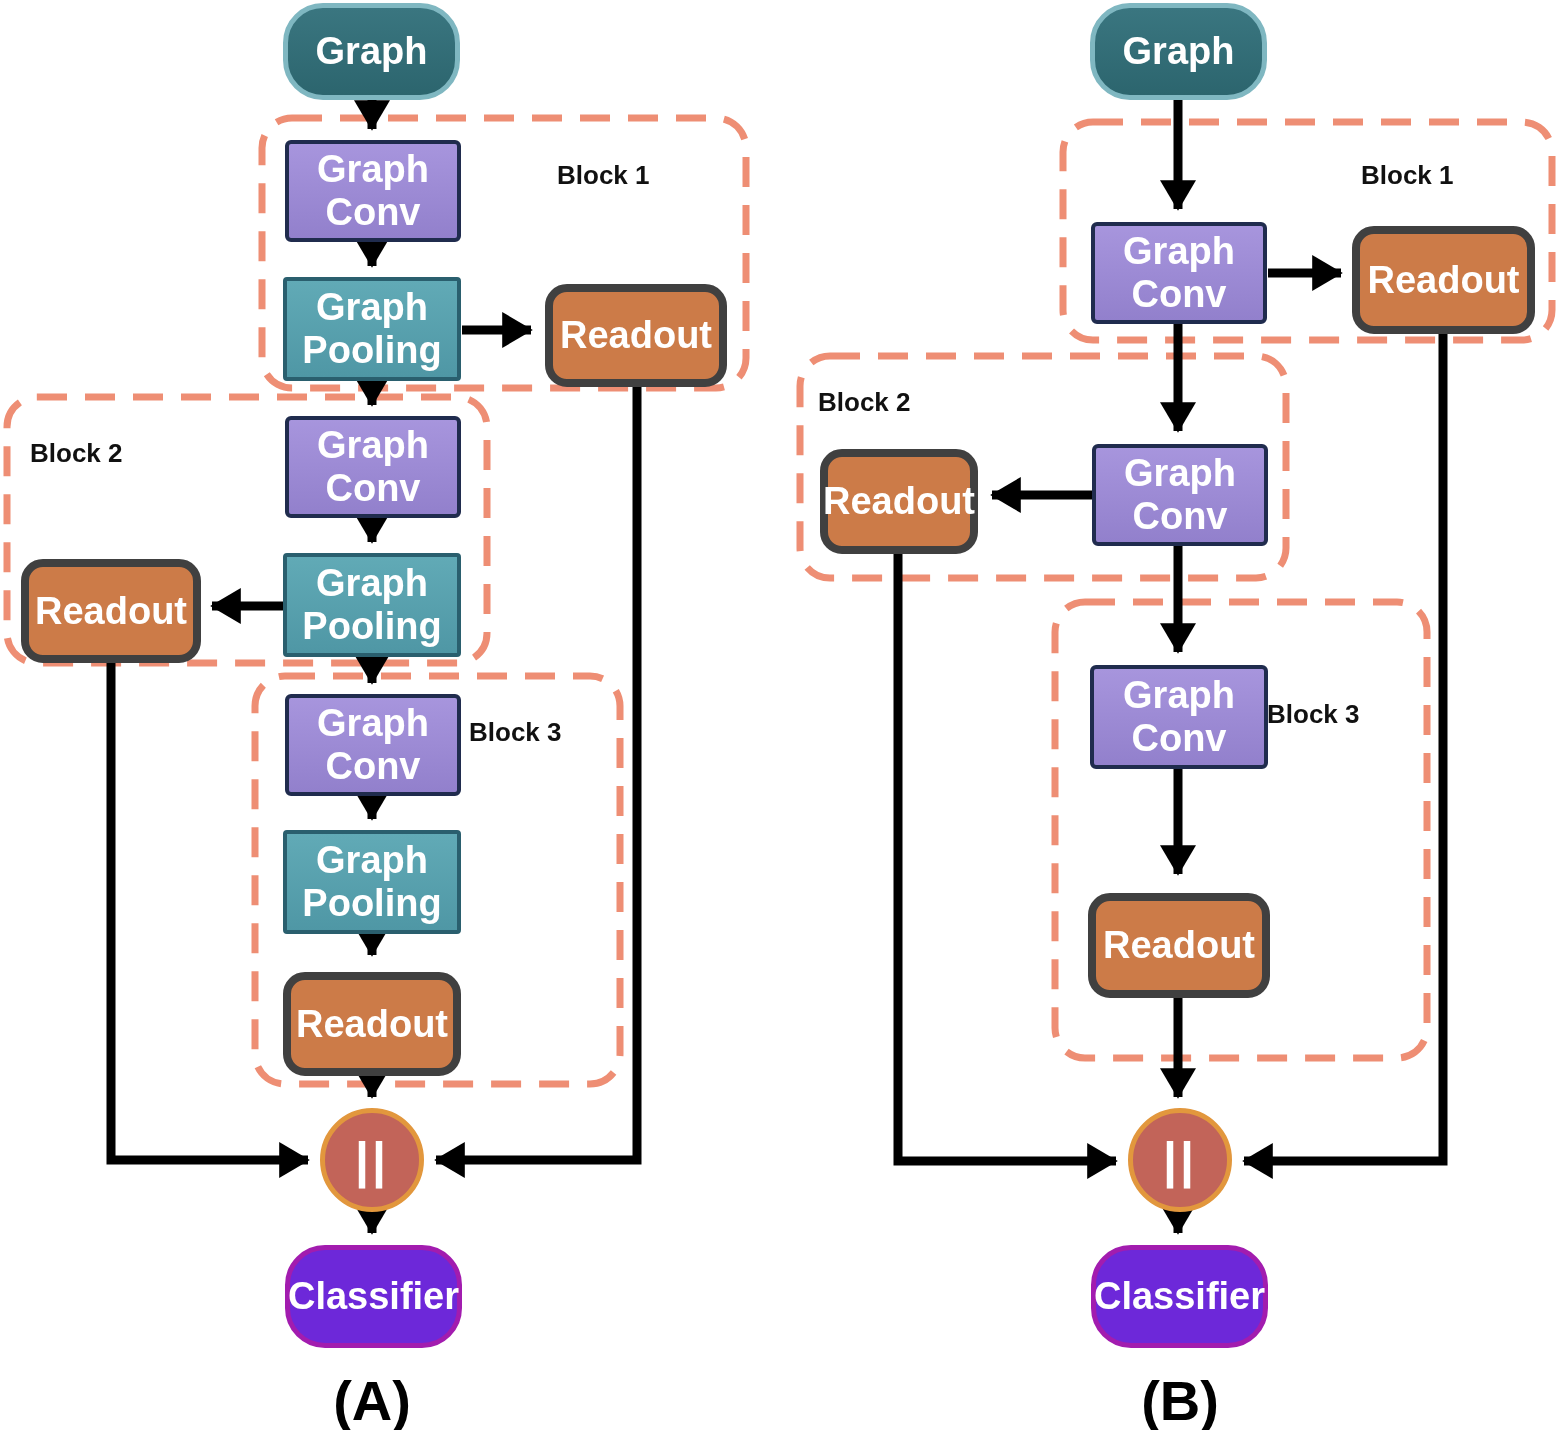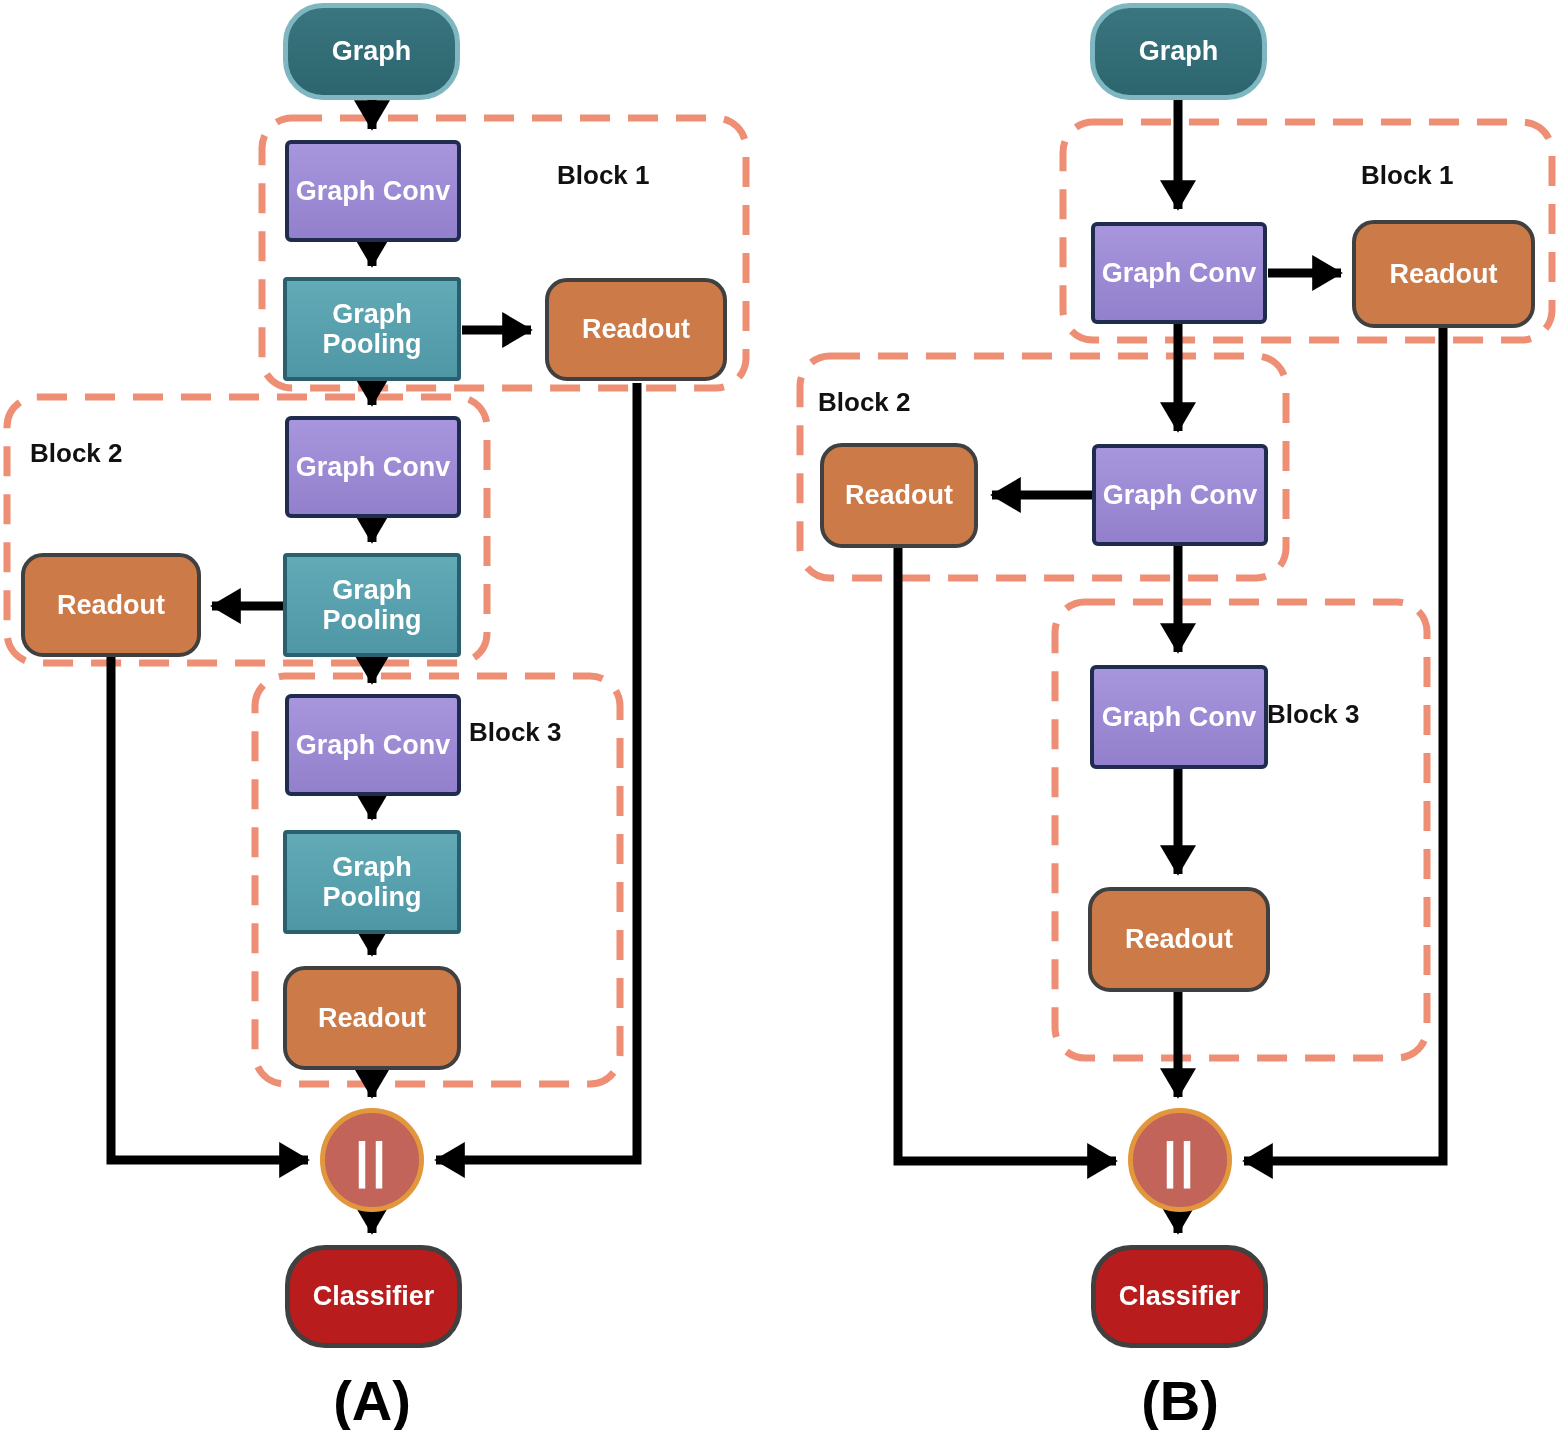--- a/index.html
+++ b/index.html
@@ -22,21 +22,21 @@
     pointer-events: none;
   }
   .node {
     position: absolute;
     display: flex;
     align-items: center;
     justify-content: center;
     text-align: center;
     color: #ffffff;
     font-weight: 700;
-    font-size: 27px;
+    font-size: 38px;
     line-height: 1.12;
     box-sizing: border-box;
     z-index: 3;
   }
   .graph-node {
     background: linear-gradient(180deg, #3a7680 0%, #2c656e 100%);
     border: 5px solid #7fb7c1;
     border-radius: 40px;
   }
   .conv-node {
@@ -44,33 +44,34 @@
     border: 4px solid #202c4e;
     border-radius: 6px;
   }
   .pool-node {
     background: linear-gradient(180deg, #61aab6 0%, #4f97a5 100%);
     border: 4px solid #2a5f6e;
     border-radius: 4px;
   }
   .readout-node {
     background: #cc7b48;
-    border: 4px solid #404040;
+    border: 8px solid #404040;
     border-radius: 22px;
+    margin-top: 6px;
   }
   .concat-node {
     background: #c26459;
     border: 5px solid #e2973d;
     border-radius: 50%;
     font-size: 50px;
     letter-spacing: 3px;
   }
   .classifier-node {
-    background: #b91c1c;
-    border: 5px solid #404040;
+    background: #6d28d9;
+    border: 5px solid #a21caf;
     border-radius: 40px;
   }
   .block-label {
     position: absolute;
     color: #111111;
     font-weight: 700;
     font-size: 26px;
     text-align: left;
     z-index: 4;
   }

